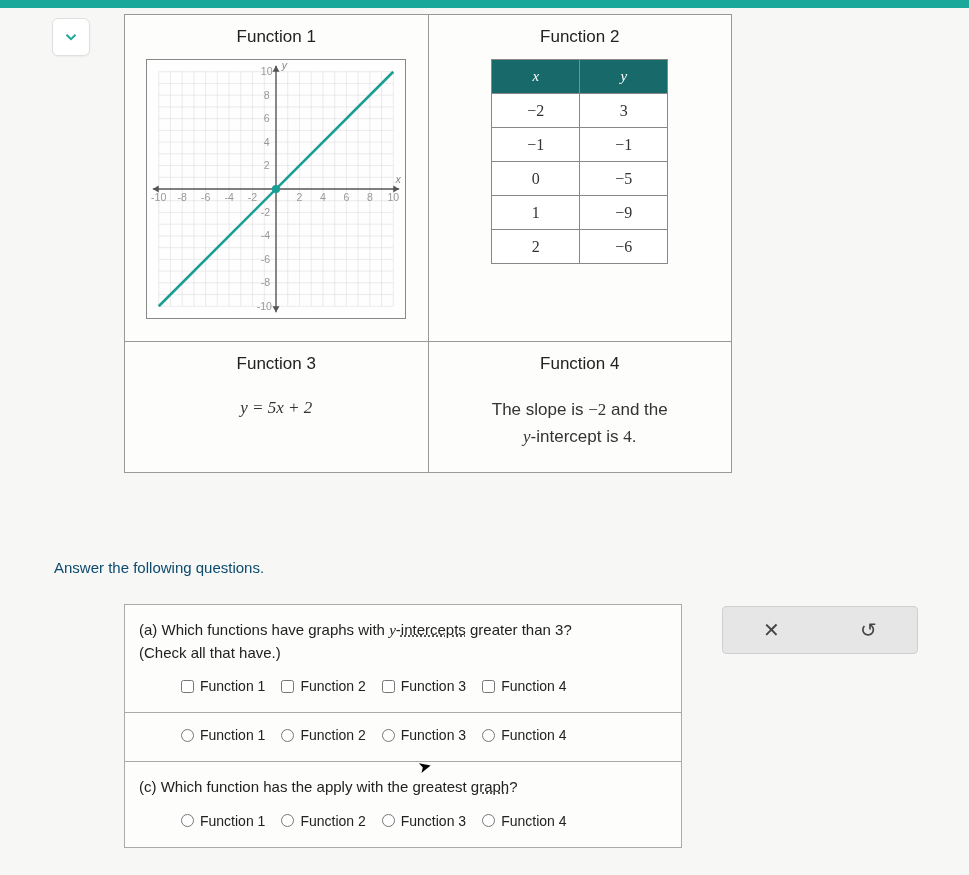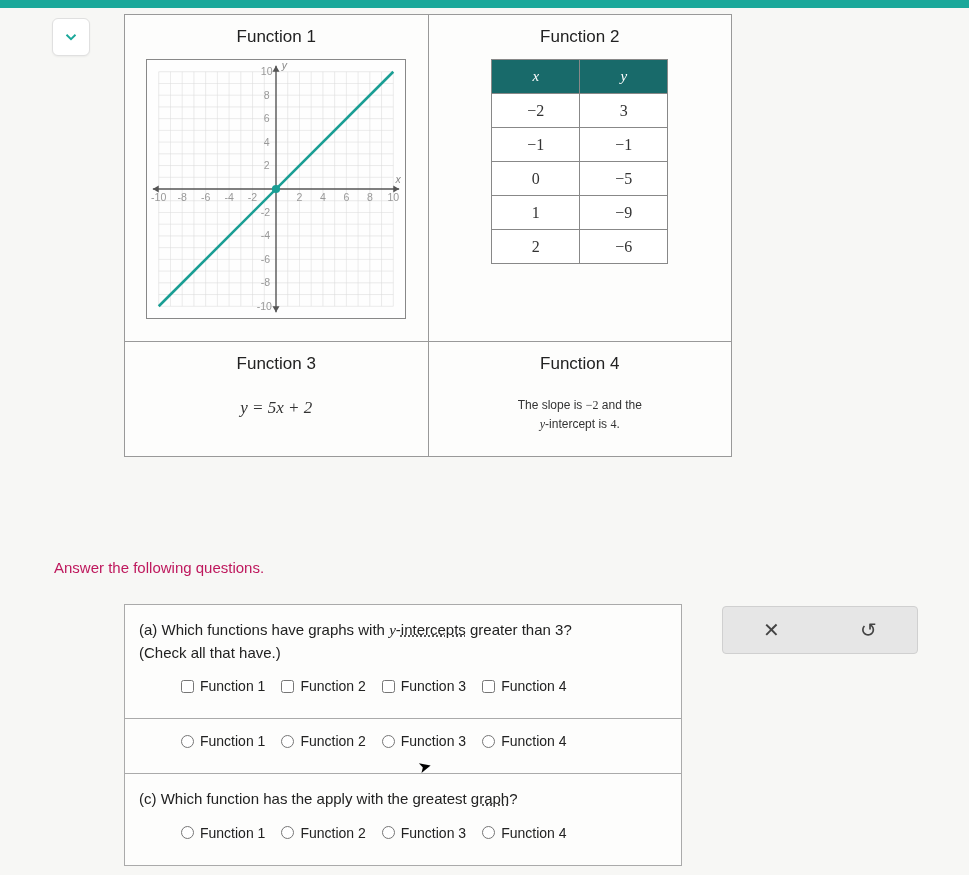--- a/index.html
+++ b/index.html
@@ -43,29 +43,29 @@
   .fn2-table th {
     background: #186a6a; color: #fff; font-style: italic; font-weight: normal;
     font-family: "Times New Roman", serif;
     border: 1px solid #888; width: 88px; height: 34px;
   }
   .fn2-table td {
     border: 1px solid #888; width: 88px; height: 34px; text-align: center;
     font-family: "Times New Roman", serif; font-size: 16px; background:#fff;
   }
   .eq { font-family: "Times New Roman", serif; font-style: italic; font-size: 17px; margin-top: 24px; }
-  .desc { font-size: 12px; line-height: 1.6; margin-top: 22px; }
+  .desc { font-size: 17px; line-height: 1.6; margin-top: 22px; }
   .fn-serif { font-family: "Times New Roman", serif; }
-  .instr { position: absolute; top: 559px; left: 54px; font-size: 15px; color:#be185d; }
+  .instr { position: absolute; top: 559px; left: 54px; font-size: 15px; color:#0c4a6e; }
   .answers {
     position: absolute; top: 604px; left: 124px;
     width: 558px; border: 1px solid #aaa; background:#fdfdfc;
   }
   .answers .qrow {
-    border-bottom: 1px solid #aaa; padding: 14px 14px 24px; font-size: 15px; color:#222;
+    border-bottom: 1px solid #aaa; padding: 14px 14px 18px; font-size: 15px; color:#222;
   }
   .answers .qrow:last-child { border-bottom: none; }
   .qtext { margin-bottom: 14px; line-height: 1.5; }
   .options { padding-left: 42px; display: flex; gap: 16px; flex-wrap: wrap; font-size: 14px; align-items:center; }
   .options label { display: flex; align-items: center; gap: 6px; cursor:pointer; }
   .options input { accent-color: #1aa89a; cursor:pointer; }
   .underline { text-decoration: underline dotted; }
   .toolbar {
     position: absolute; top: 606px; left: 722px;
     width: 196px; height: 48px; background: #e6e6e6;

